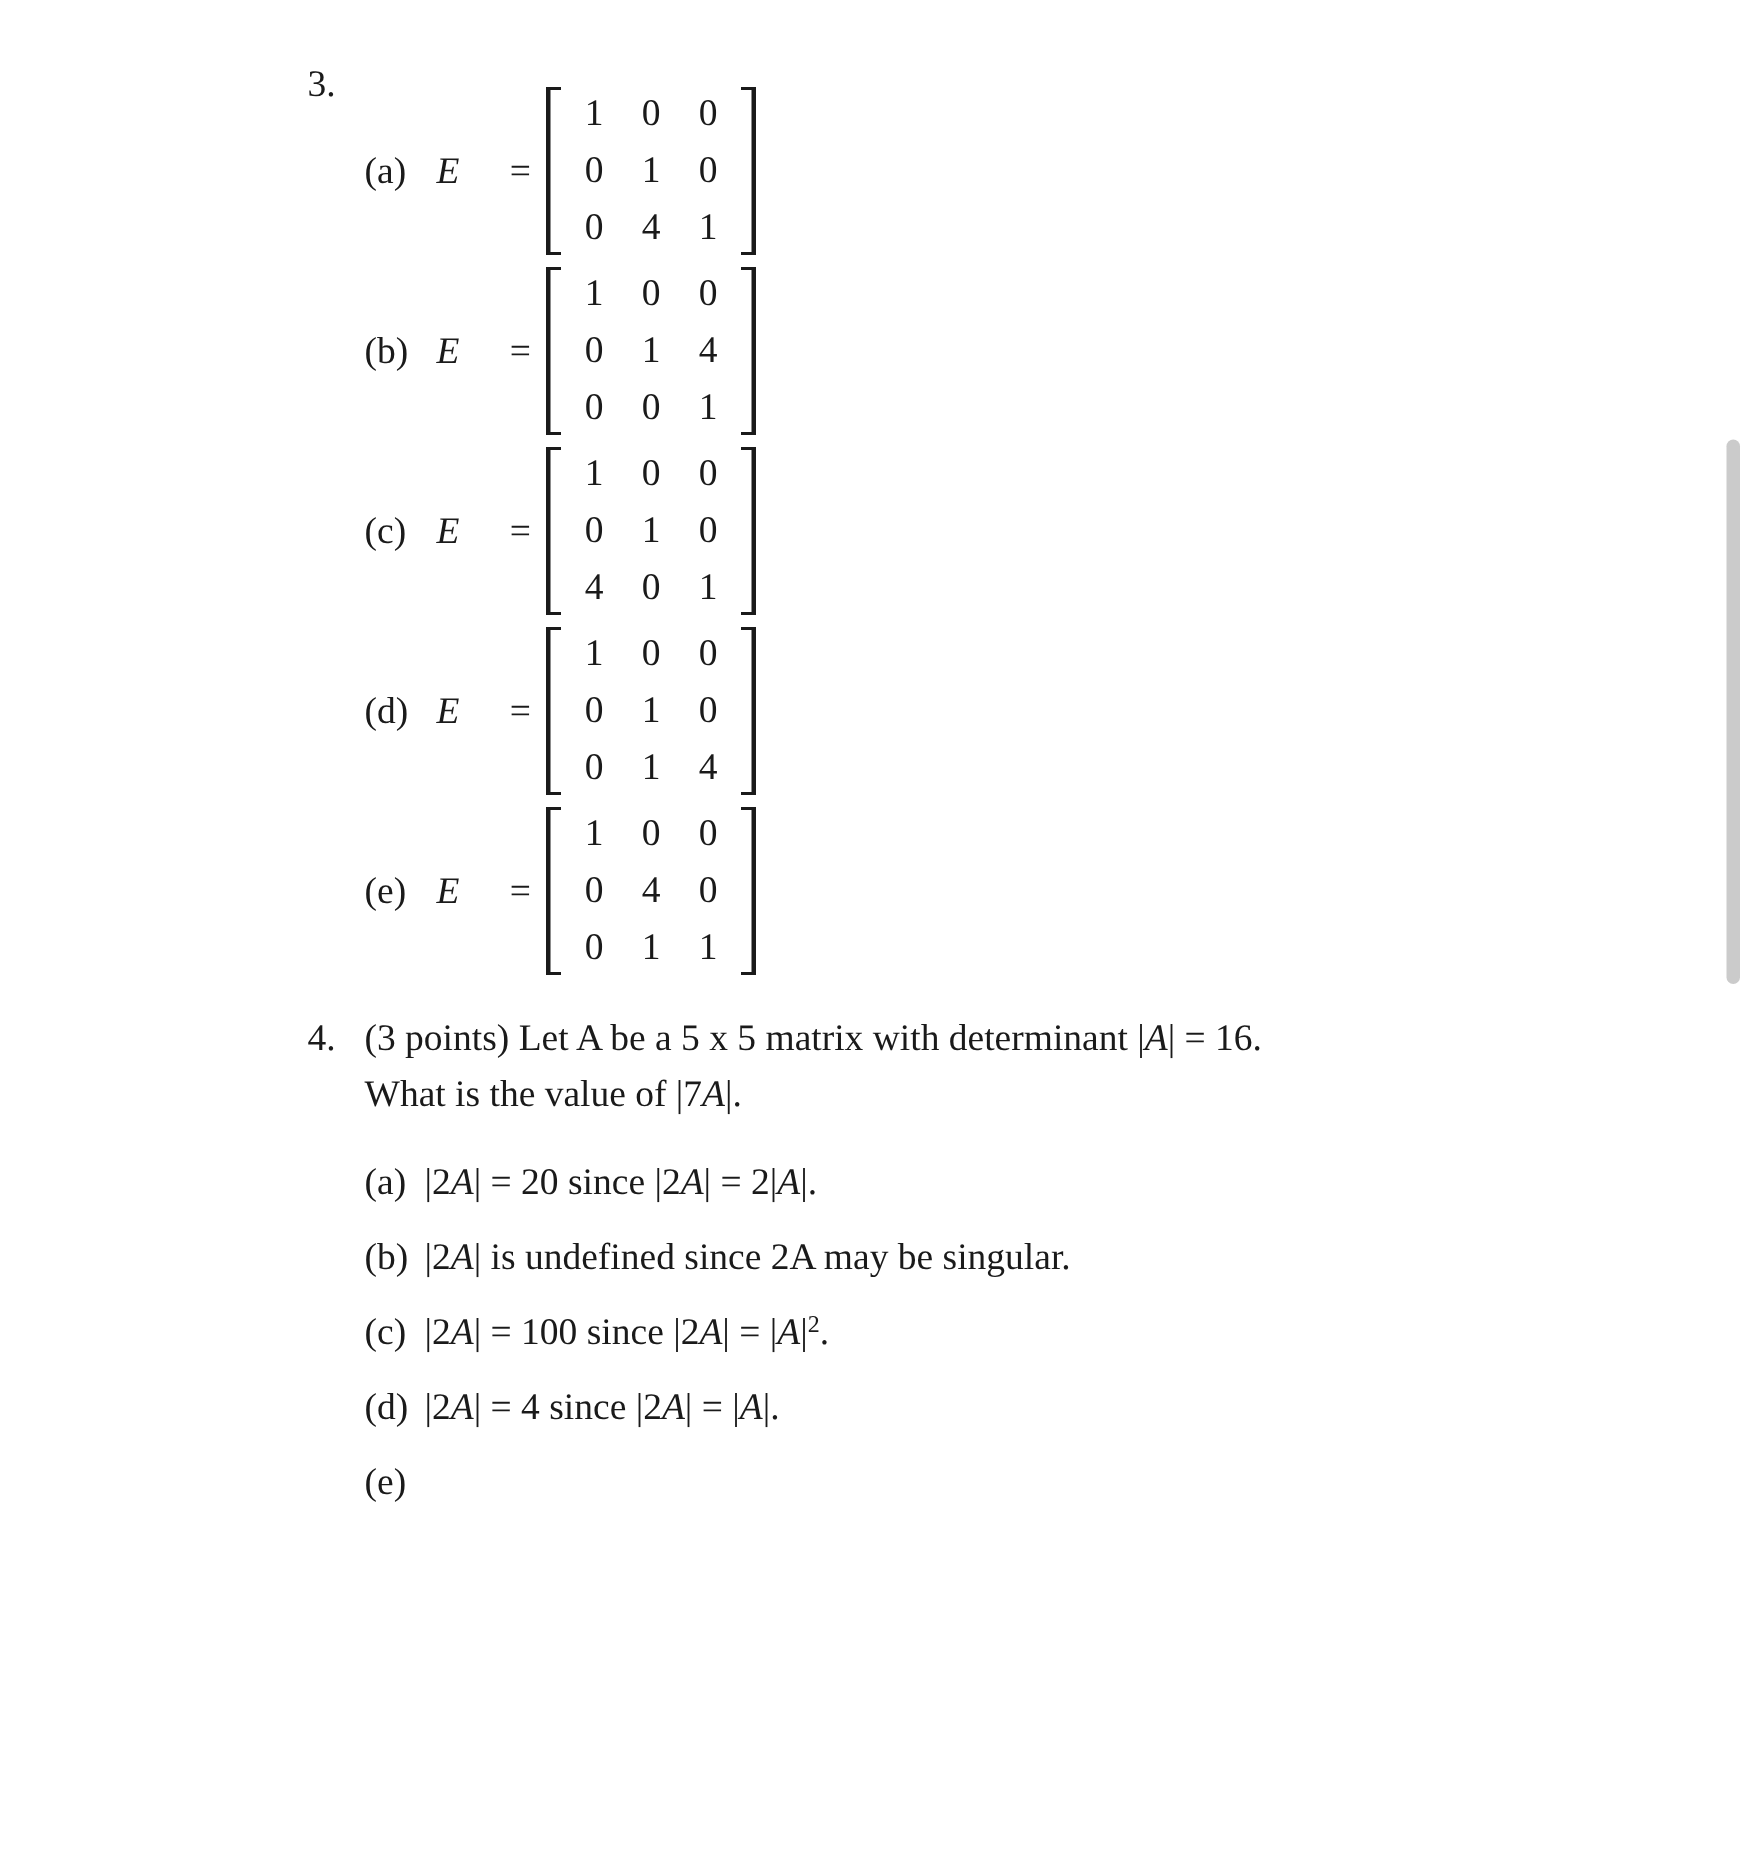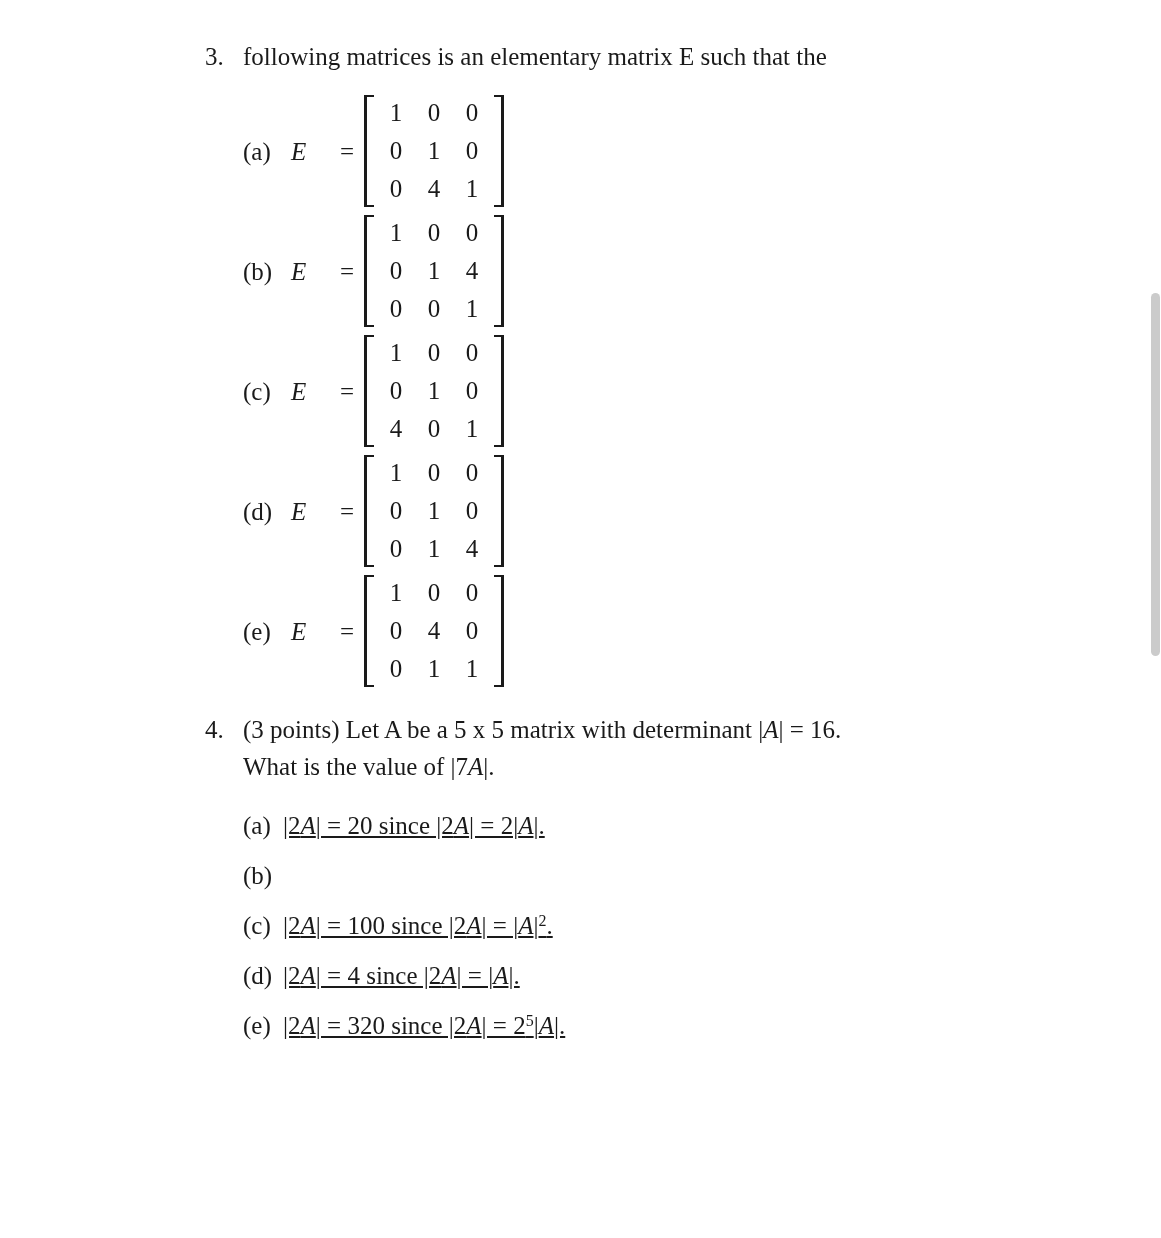--- a/index.html
+++ b/index.html
@@ -28,41 +28,40 @@
   .brk.bl { border-left:3px solid #1a1a1a; border-top:2.5px solid #1a1a1a; border-bottom:2.5px solid #1a1a1a; }
   .brk.br { border-right:3px solid #1a1a1a; border-top:2.5px solid #1a1a1a; border-bottom:2.5px solid #1a1a1a; }
   .mgrid { display:grid; grid-template-columns:repeat(3,38px); row-gap:2px; padding:0 3px; }
   .mcell { text-align:center; line-height:36px; font-size:25px; }
 
   
   .q4 { margin-top:16px; }
   .q4opts { margin-top:22px; }
   .topt { display:flex; margin-bottom:13px; }
   .olabel4 { flex:0 0 40px; width:40px; }
-  .otext { white-space:nowrap;text-decoration:underline; }
+  .otext { white-space:nowrap; }
   .it { font-style:italic; }
   sup { font-size:16px; line-height:0; vertical-align:8px; }
 
   
   .scroll-thumb {
     position:absolute; left:1151px; top:293px;
     width:9px; height:363px;
     border-radius:5px;
   }
 </style>
 </head>
 <body>
 
 <div class="page" style="background: rgb(255, 255, 255); color: rgb(26, 26, 26);">
   <div class="content">
 
     <div class="question">
       <div class="qnum">3.</div>
       <div class="qbody">
-        <div class="qline">following matrices is an elementary matrix E such that the</div>
 
         <div class="q3opts">
 
           <div class="mopt">
             <span class="olabel">(a)</span>
             <span class="mlhs">
                 <span class="it">E</span>
                 <span> =</span>
               </span>
             <span class="matrix">
@@ -184,32 +183,32 @@
         <div class="qline"><span>(3 points) Let A be a 5 x 5 matrix with determinant |</span><span class="it">A</span><span>| = 16.</span></div>
         <div class="qline"><span>What is the value of |7</span><span class="it">A</span><span>|.</span></div>
 
         <div class="q4opts">
           <div class="topt">
             <span class="olabel4">(a)</span>
             <span class="otext"><span>|2</span><span class="it">A</span><span>| = 20 since |2</span><span class="it">A</span><span>| = 2|</span><span class="it">A</span><span>|.</span></span>
           </div>
           <div class="topt">
             <span class="olabel4">(b)</span>
+            <span class="otext"><span>|2</span><span class="it">A</span><span>| is undefined since 2A may be singular.</span></span>
           </div>
           <div class="topt">
             <span class="olabel4">(c)</span>
             <span class="otext"><span>|2</span><span class="it">A</span><span>| = 100 since |2</span><span class="it">A</span><span>| = |</span><span class="it">A</span><span>|</span><sup>2</sup><span>.</span></span>
           </div>
           <div class="topt">
             <span class="olabel4">(d)</span>
             <span class="otext"><span>|2</span><span class="it">A</span><span>| = 4 since |2</span><span class="it">A</span><span>| = |</span><span class="it">A</span><span>|.</span></span>
           </div>
           <div class="topt">
             <span class="olabel4">(e)</span>
-            <span class="otext"><span>|2</span><span class="it">A</span><span>| = 320 since |2</span><span class="it">A</span><span>| = 2</span><sup>5</sup><span>|</span><span class="it">A</span><span>|.</span></span>
           </div>
         </div>
       </div>
     </div>
 
   </div>
 
   <div class="scroll-thumb" style="background: rgb(203, 203, 203);"></div>
 </div>
 

